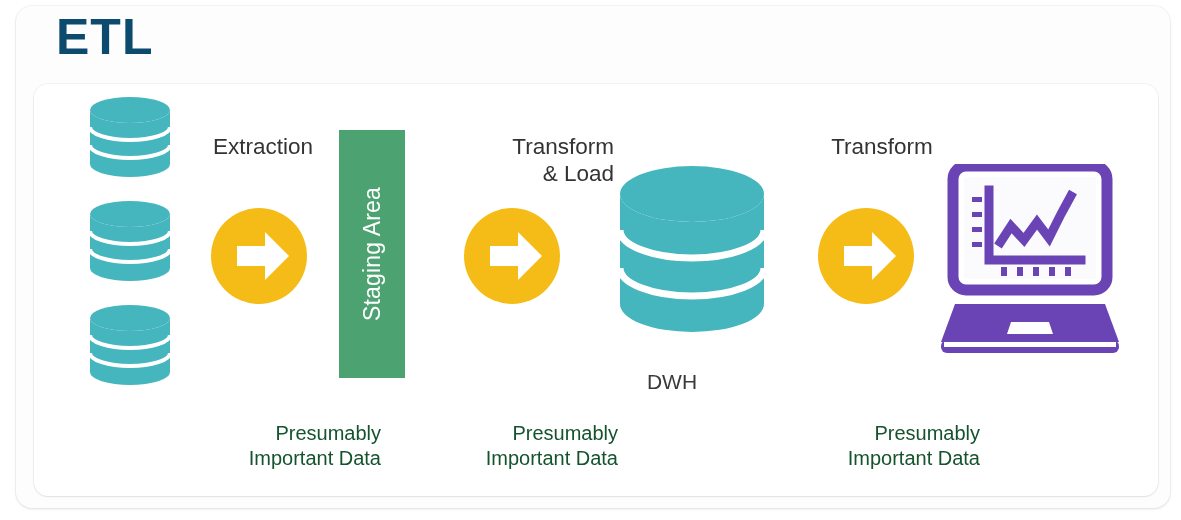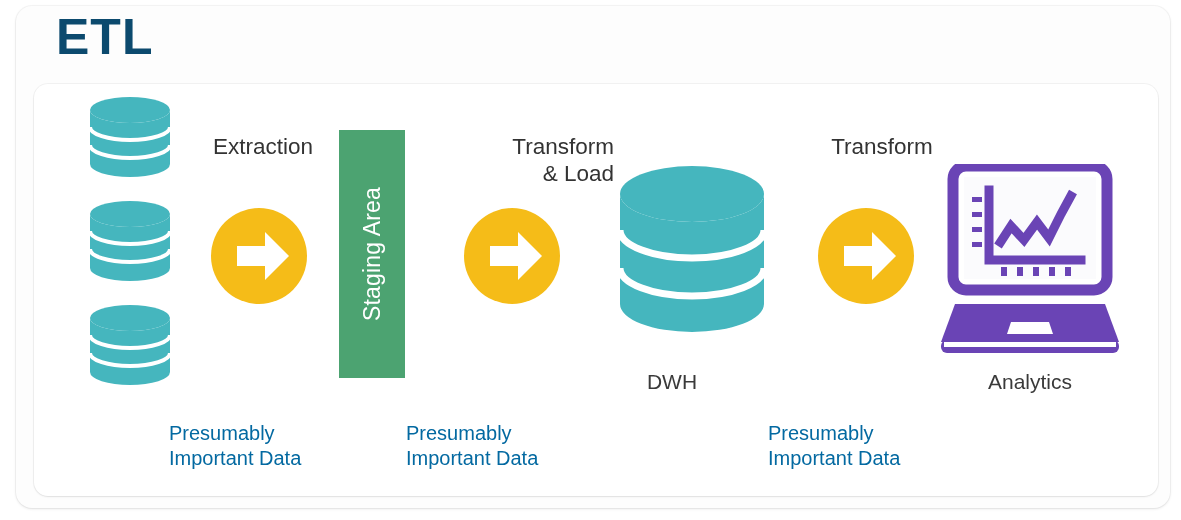--- a/index.html
+++ b/index.html
@@ -60,23 +60,23 @@
     position: absolute;
     color: #3a3a3a;
     font-size: 22px;
     line-height: 1.18;
     white-space: pre-line;
   }
   .step-label { font-size: 22.5px; color: #333333; }
   .caption {
     position: absolute;
     font-size: 20px;
-    color: #0369a1;
+    color: #14532d;
     line-height: 1.25;
-    text-align: left;
+    text-align: right;
     white-space: pre-line;
   }
   .node-label {
     position: absolute;
     font-size: 21px;
     color: #3a3a3a;
     text-align: center;
   }
 
   
@@ -238,16 +238,15 @@
 
       <polyline points="59,82 72,62 85,76 98,58 110,74 122,50 134,28" fill="none" stroke="#6a44b5" stroke-width="9" stroke-linejoin="miter" stroke-linecap="butt"></polyline>
 
       <path d="M16 140 H166 L180 178 H2 Z" fill="#6a44b5"></path>
       <rect x="2" y="176" width="178" height="13" rx="6" fill="#6a44b5"></rect>
       <rect x="5" y="178" width="172" height="5" fill="#ffffff"></rect>
 
       <path d="M72 158 H110 L114 170 H68 Z" fill="#ffffff"></path>
     </svg>
 
-    <div class="node-label" style="left:905px; top:286px; width:182px;">Analytics</div>
 
   </div>
 </div>
 
 </body></html>

